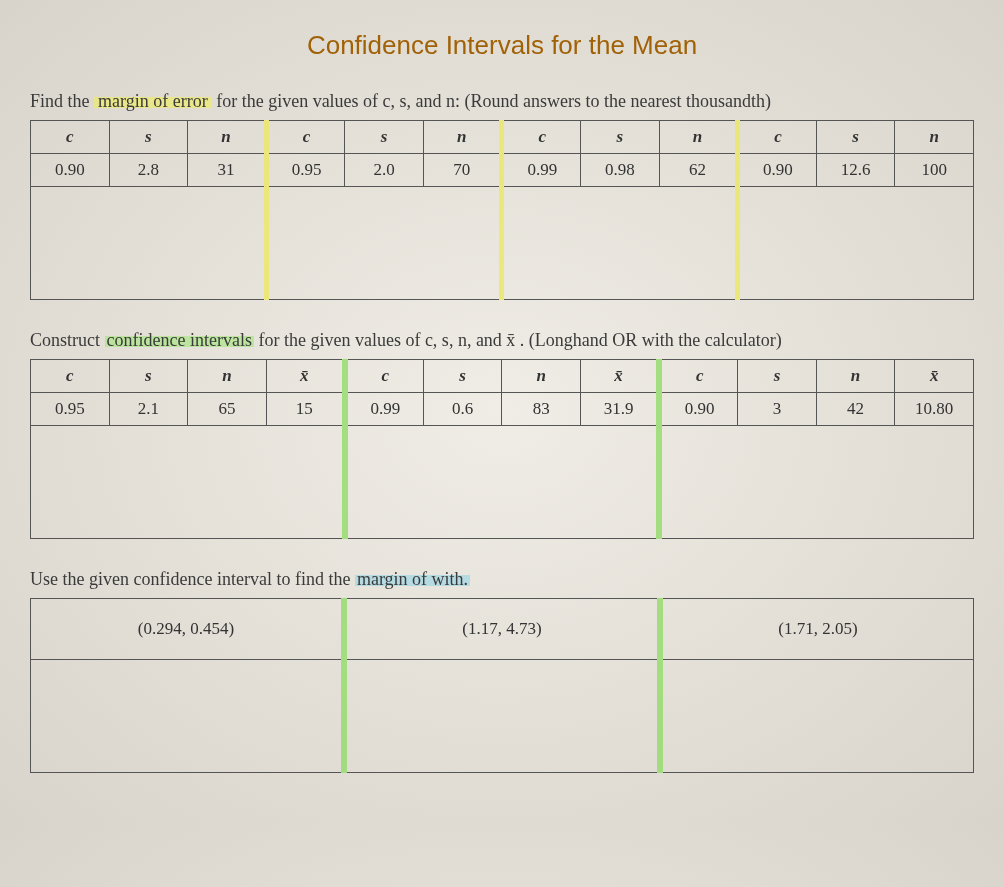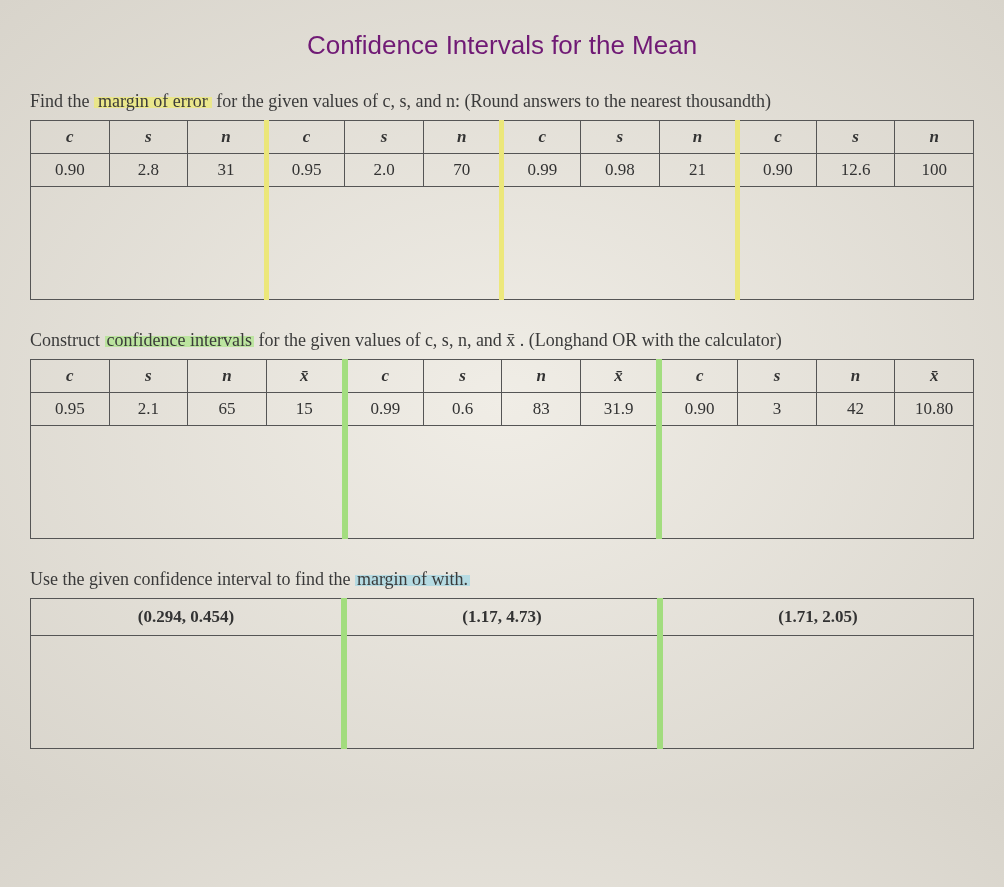--- a/index.html
+++ b/index.html
@@ -8,21 +8,21 @@
     font-family: Georgia, 'Times New Roman', serif;
     background: radial-gradient(ellipse at center, #f0ede6 0%, #d8d4cb 100%);
     color: #333;
     width: 1004px;
     box-sizing: border-box;
   }
   .title {
     font-family: 'Comic Sans MS', cursive, sans-serif;
     font-size: 26px;
     text-align: center;
-    color: #701a75;
+    color: #a16207;
     margin: 10px 0 30px 0;
   }
   .prompt {
     font-size: 18px;
     color: #3a3a3a;
     margin: 8px 0 8px 0;
   }
   .hl-yellow {
     background: linear-gradient(transparent 30%, rgba(243,240,80,.55) 30%, rgba(243,240,80,.55) 85%, transparent 85%);
     padding: 0 4px;
@@ -57,23 +57,23 @@
   .tallrow td {
     height: 100px;
   }
   .sep-yellow {
     border-left: 5px solid rgba(238,232,90,.75) !important;
   }
   .sep-green {
     border-left: 6px solid rgba(150,220,110,.85) !important;
   }
   .t3-hdr td {
-    font-weight: bold;
+    font-weight: normal;
     font-style: normal;
-    padding: 8px 0;
+    padding: 20px 0;
     margin-top: 44px;
   }
   .wide {
     width: 33.33%;
   }
 </style>
 </head>
 <body>
 
 <div class="title">Confidence Intervals for the Mean</div>
@@ -100,21 +100,21 @@
   </tr>
   <tr>
     <td>0.90</td>
     <td>2.8</td>
     <td>31</td>
     <td class="sep-yellow">0.95</td>
     <td>2.0</td>
     <td>70</td>
     <td class="sep-yellow">0.99</td>
     <td>0.98</td>
-    <td>21</td>
+    <td>62</td>
     <td class="sep-yellow">0.90</td>
     <td>12.6</td>
     <td>100</td>
   </tr>
   <tr class="tallrow">
     <td colspan="3"></td>
     <td colspan="3" class="sep-yellow"></td>
     <td colspan="3" class="sep-yellow"></td>
     <td colspan="3" class="sep-yellow"></td>
   </tr>

